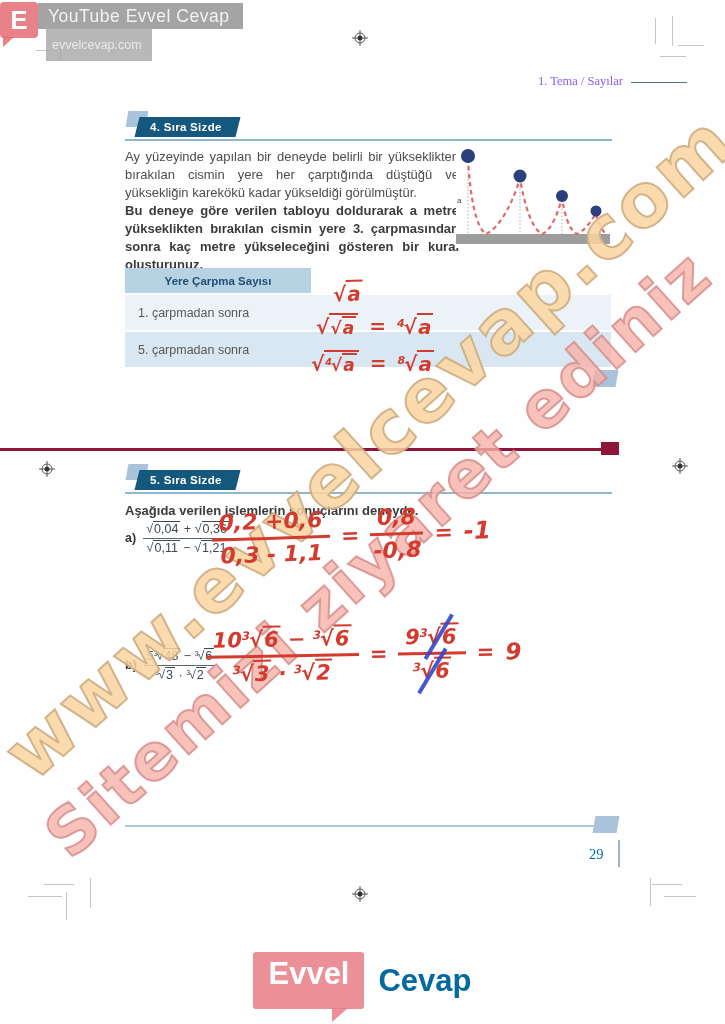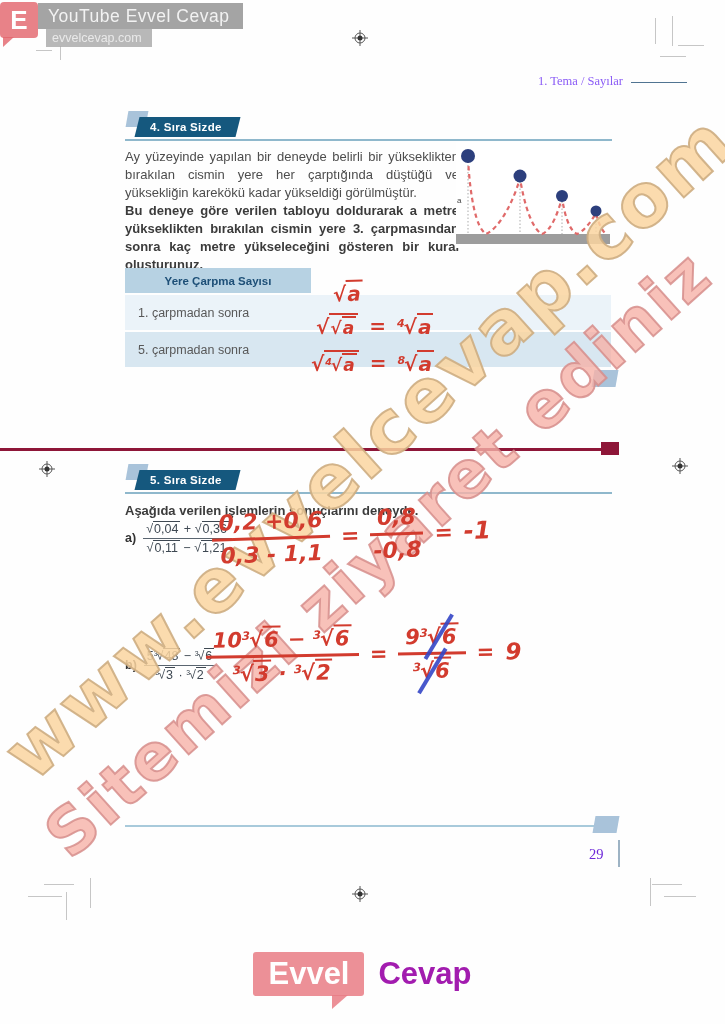--- a/index.html
+++ b/index.html
@@ -12,38 +12,38 @@
 
   
   #yt-logo{position:absolute;left:0;top:2px;width:38px;height:36px;background:rgba(227,103,110,.82);
     border-radius:4px;color:#fff;font-size:26px;font-weight:bold;display:flex;align-items:center;
     justify-content:center;z-index:55;}
   #yt-logo::after{content:'';position:absolute;left:3px;bottom:-9px;border-top:10px solid rgba(227,103,110,.82);
     border-right:11px solid transparent;}
   #yt-banner{position:absolute;left:38px;top:3px;height:26px;background:rgba(148,148,148,.85);
     color:#f2f2f2;font-size:17.5px;display:flex;align-items:center;padding:0 14px 0 10px;
     letter-spacing:.5px;z-index:55;}
-  #yt-url{position:absolute;left:46px;top:29px;height:18px;background:rgba(166,166,166,.8);
+  #yt-url{position:absolute;left:46px;top:29px;height:32px;background:rgba(166,166,166,.8);
     color:#e9e9e9;font-size:12.5px;display:flex;align-items:center;padding:0 10px 0 6px;z-index:55;}
 
   
   #hdr-right{position:absolute;left:538px;top:74px;font-family:"Liberation Serif",serif;
     font-size:12.5px;color:#8b5cf6;white-space:nowrap;}
   .hdr-line{display:inline-block;width:56px;border-bottom:1px solid #507492;margin-left:8px;
     vertical-align:2px;}
   #pageno{position:absolute;left:589px;top:846px;font-family:"Liberation Serif",serif;
-    font-size:14.5px;color:#6d28d9;}
+    font-size:14.5px;color:#0369a1;}
   #pageno-bar{position:absolute;left:618px;top:840px;width:2px;height:27px;background:#9db3c4;}
   #footer{position:absolute;left:0;top:952px;width:725px;display:flex;justify-content:center;
     align-items:center;gap:14px;z-index:30;}
   #f-box{position:relative;background:rgba(233,125,133,.85);color:#fff;font-size:31px;
-    font-weight:bold;padding:4px 15px 4px;border-radius:3px;}
+    font-weight:bold;padding:4px 15px 17px;border-radius:3px;}
   #f-box::after{content:'';position:absolute;right:16px;bottom:-13px;
     border-top:14px solid rgba(233,125,133,.85);border-right:16px solid transparent;}
-  #f-cevap{color:#a21caf;font-size:31px;font-weight:bold;}
+  #f-cevap{color:#0369a1;font-size:31px;font-weight:bold;}
 
   
   .sq-accent{position:absolute;width:20px;height:16px;background:#a9c3da;transform:skewX(-10deg);}
   .badge{position:absolute;background:#15587e;transform:skewX(-14deg);padding:4px 16px 4px 13px;}
   .badge span{display:block;transform:skewX(14deg);color:#fff;font-size:11.5px;font-weight:bold;
     letter-spacing:.3px;white-space:nowrap;}
   .rule{position:absolute;height:2px;background:#8fb8cc;}
 
   
   .para{position:absolute;left:125px;width:334px;margin:0;font-size:13px;line-height:1.38;

